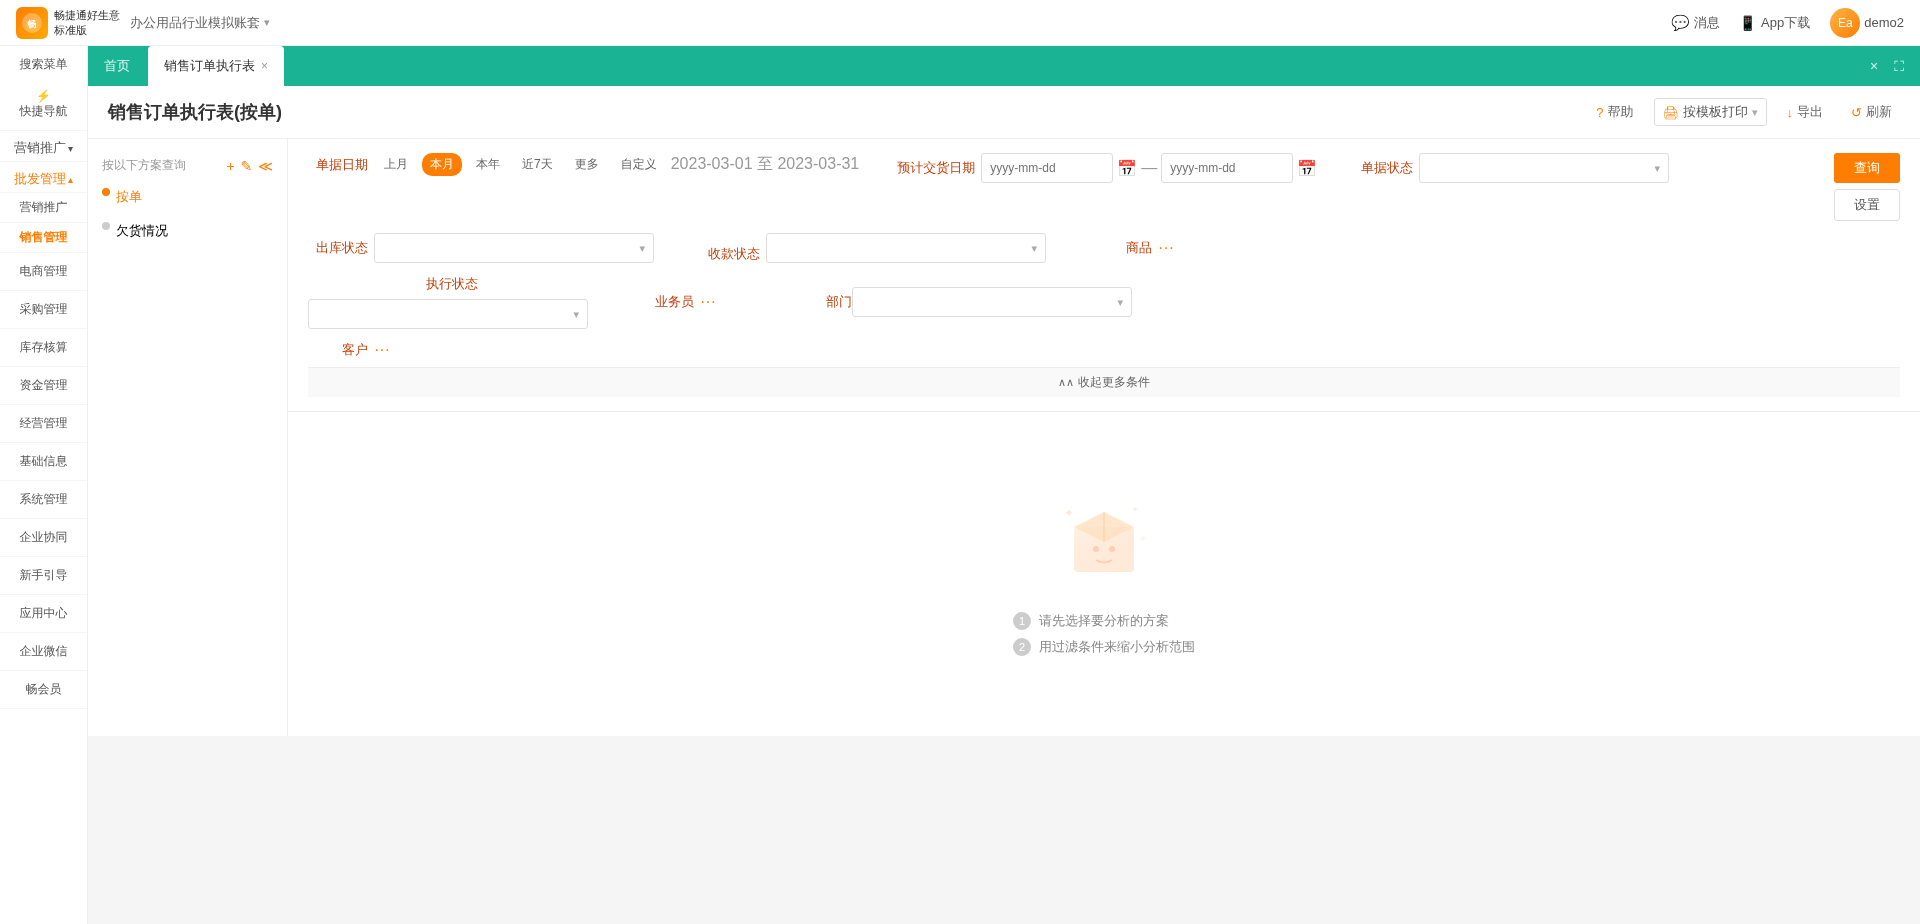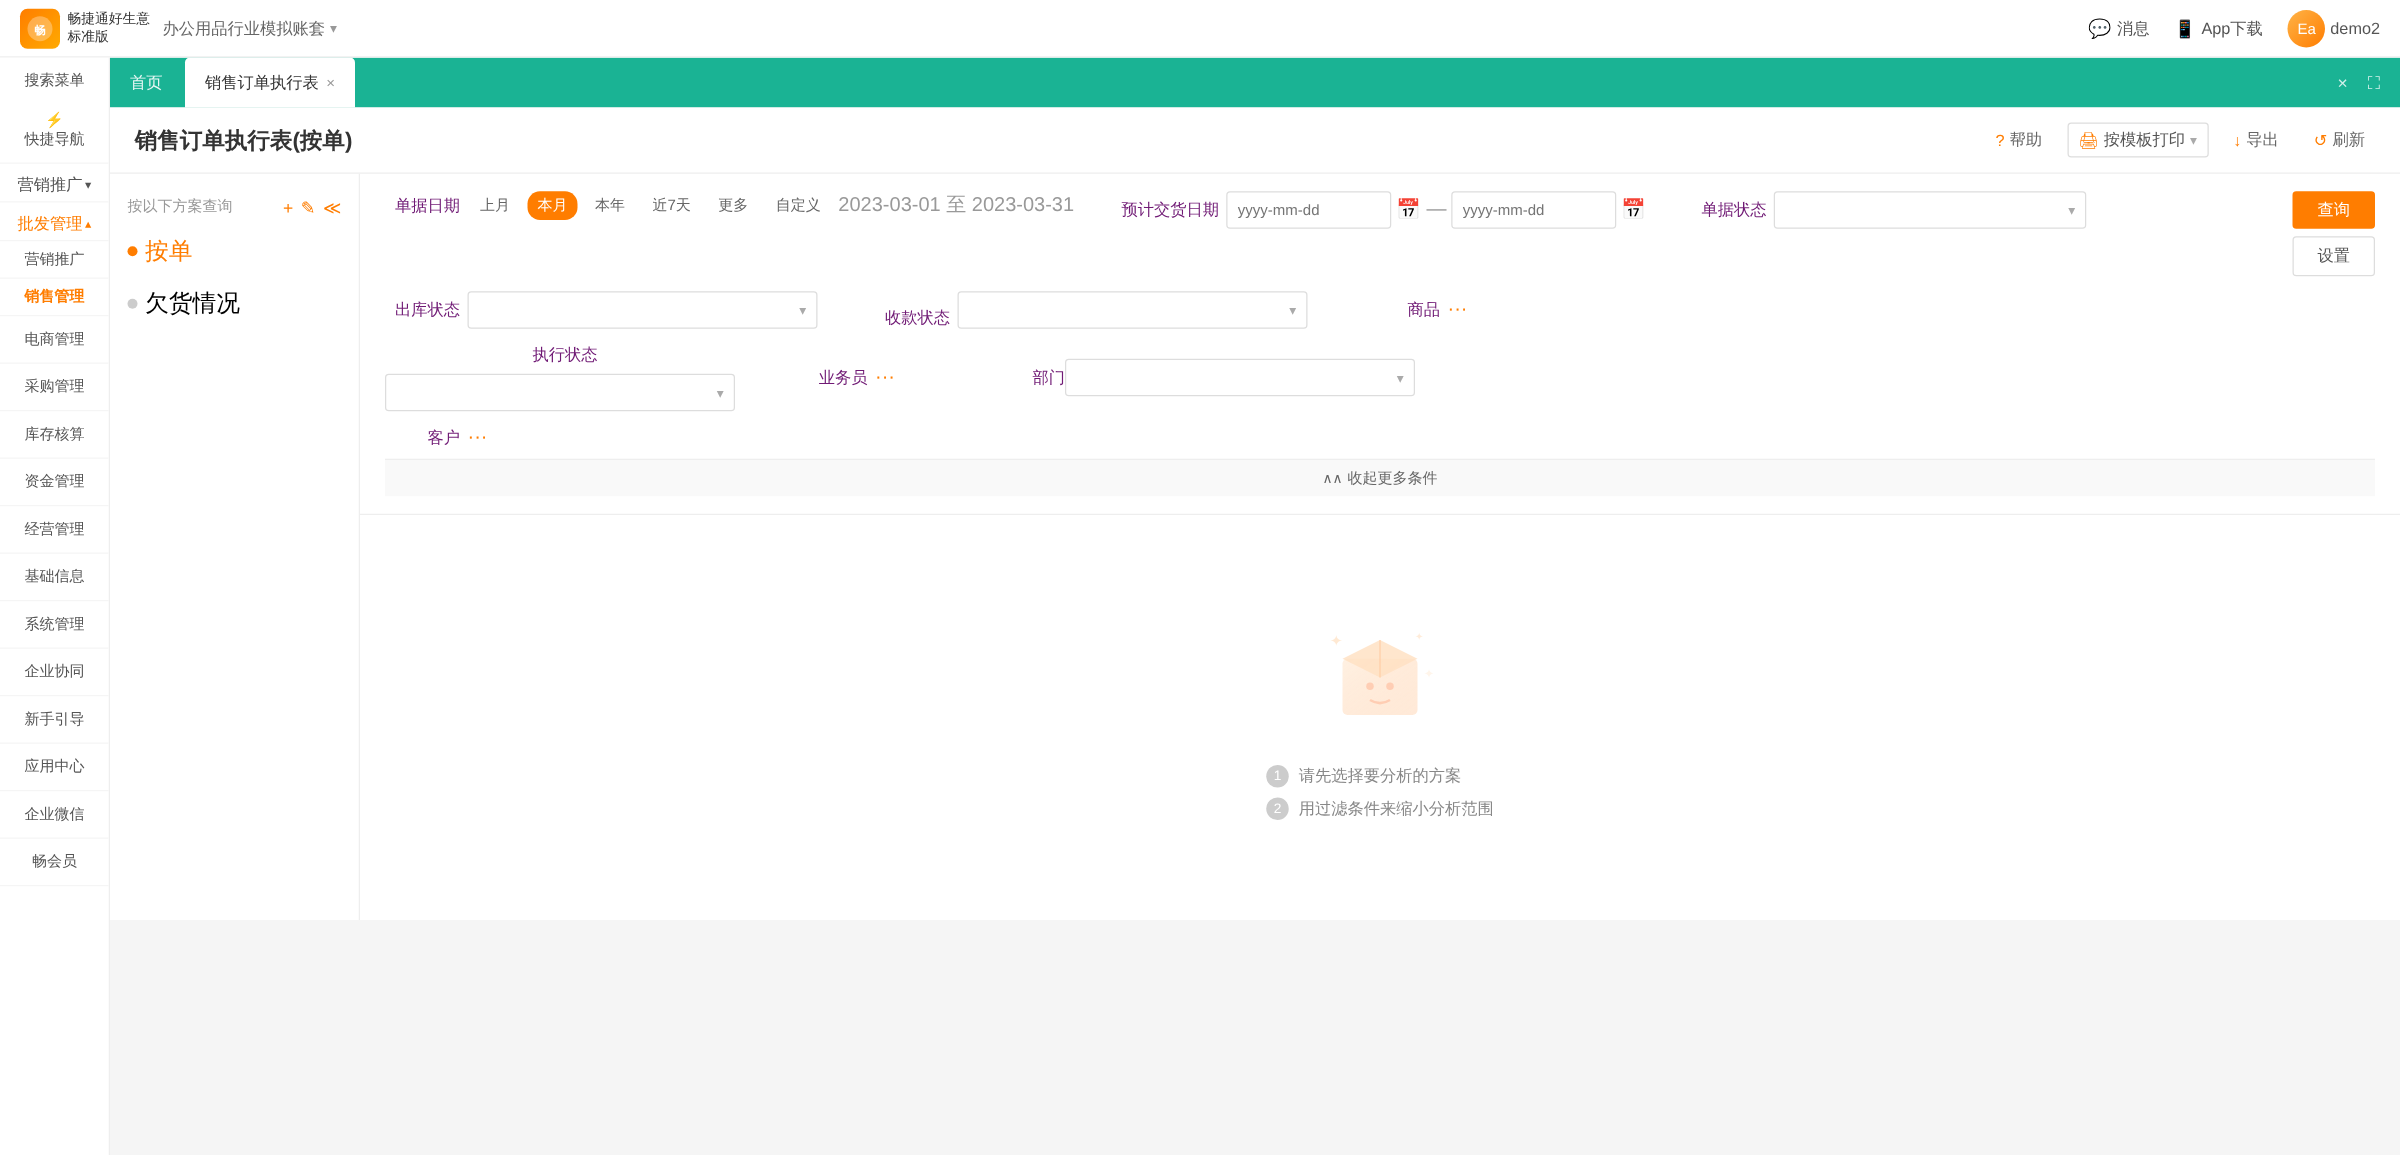--- a/index.html
+++ b/index.html
@@ -238,21 +238,21 @@
     }
 
     
     .filter-area {
       background: #fff;
       padding: 14px 20px;
       border-bottom: 1px solid #eee;
     }
     .filter-label {
       font-size: 13px;
-      color: #701a75;
+      color: #c2410c;
       width: 60px;
       text-align: right;
       flex-shrink: 0;
     }
     .date-filter {
       display: flex;
       align-items: center;
       gap: 6px;
     }
     .date-tag {
@@ -346,24 +346,23 @@
       align-items: center;
       gap: 6px;
     }
     .left-panel-action-icon {
       color: #ff7d00;
       cursor: pointer;
       font-size: 14px;
     }
     .left-panel-item {
       padding: 8px 14px;
-      font-size: 19px;
-      cursor: pointer;
-      display: flex;
-      align-items: center;
+      font-size: 13px;
+      cursor: pointer;
+      display: flex;
       gap: 6px;
     }
     .left-panel-item.active-item {
       color: #ff7d00;
     }
     .item-dot {
       width: 8px;
       height: 8px;
       border-radius: 50%;
       background: #ff7d00;

